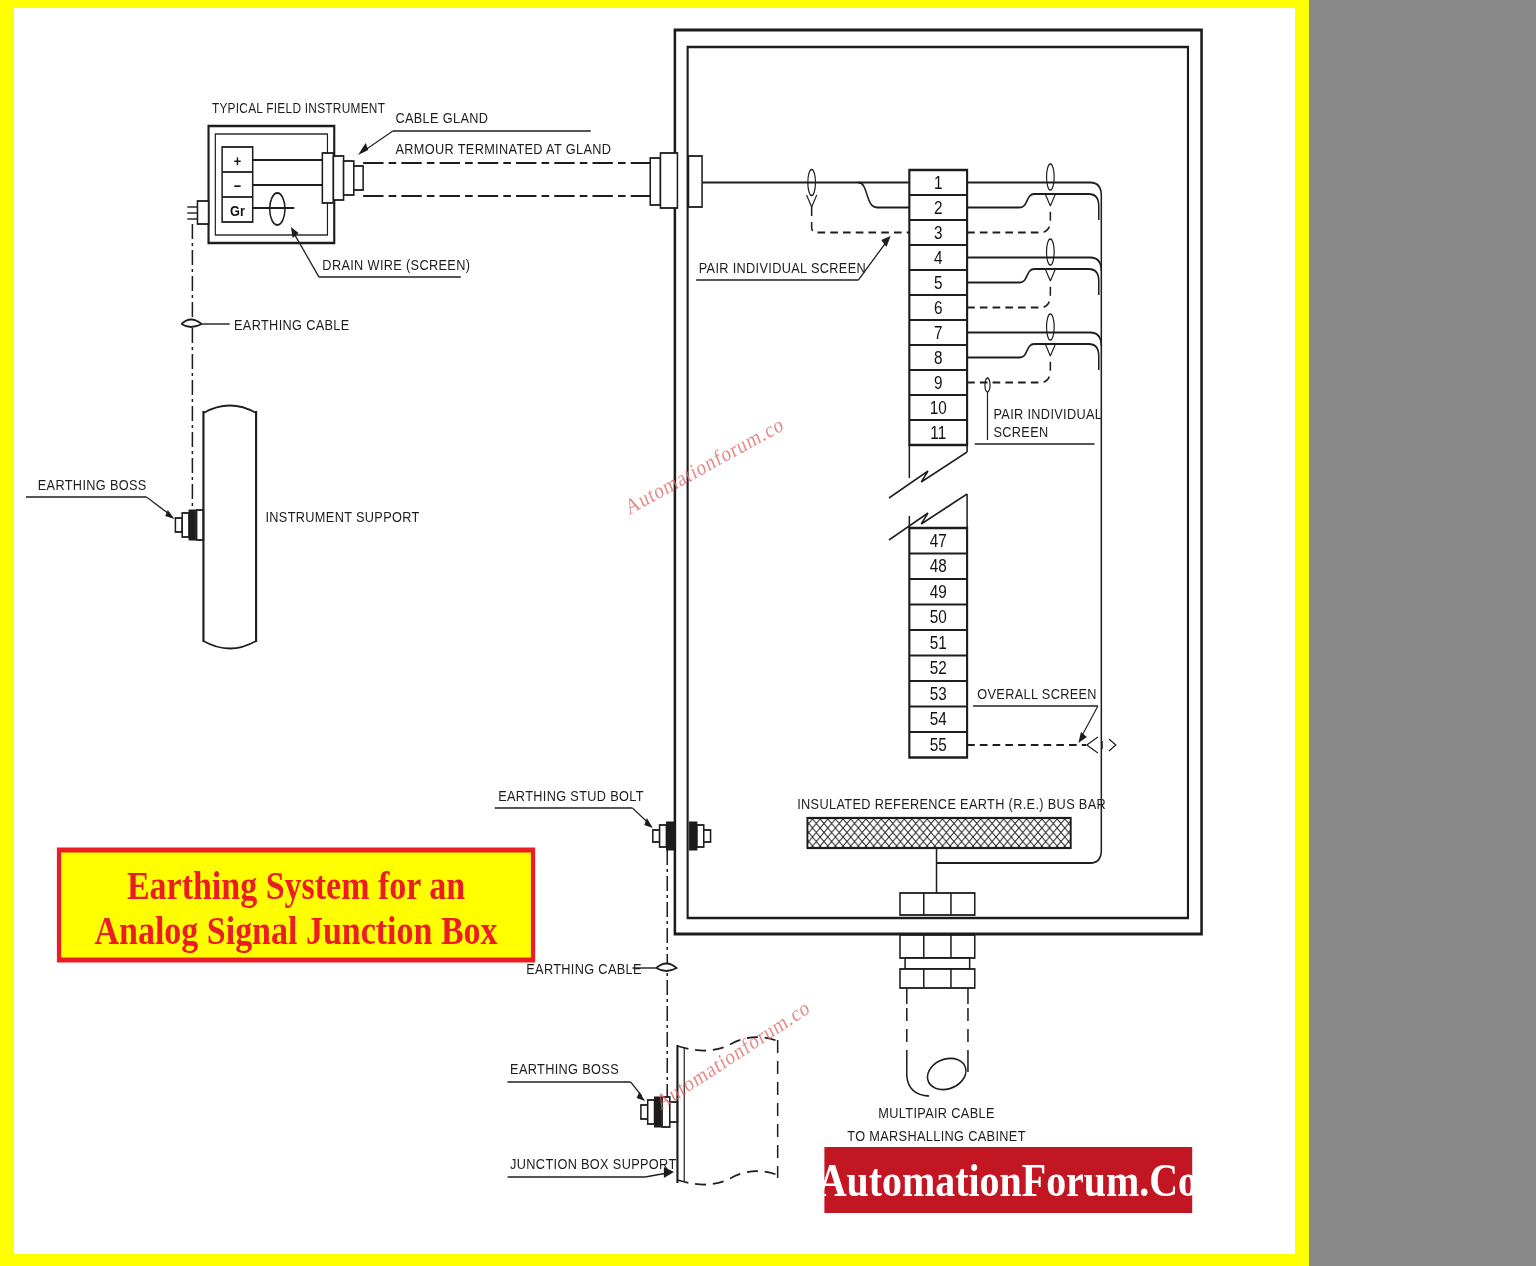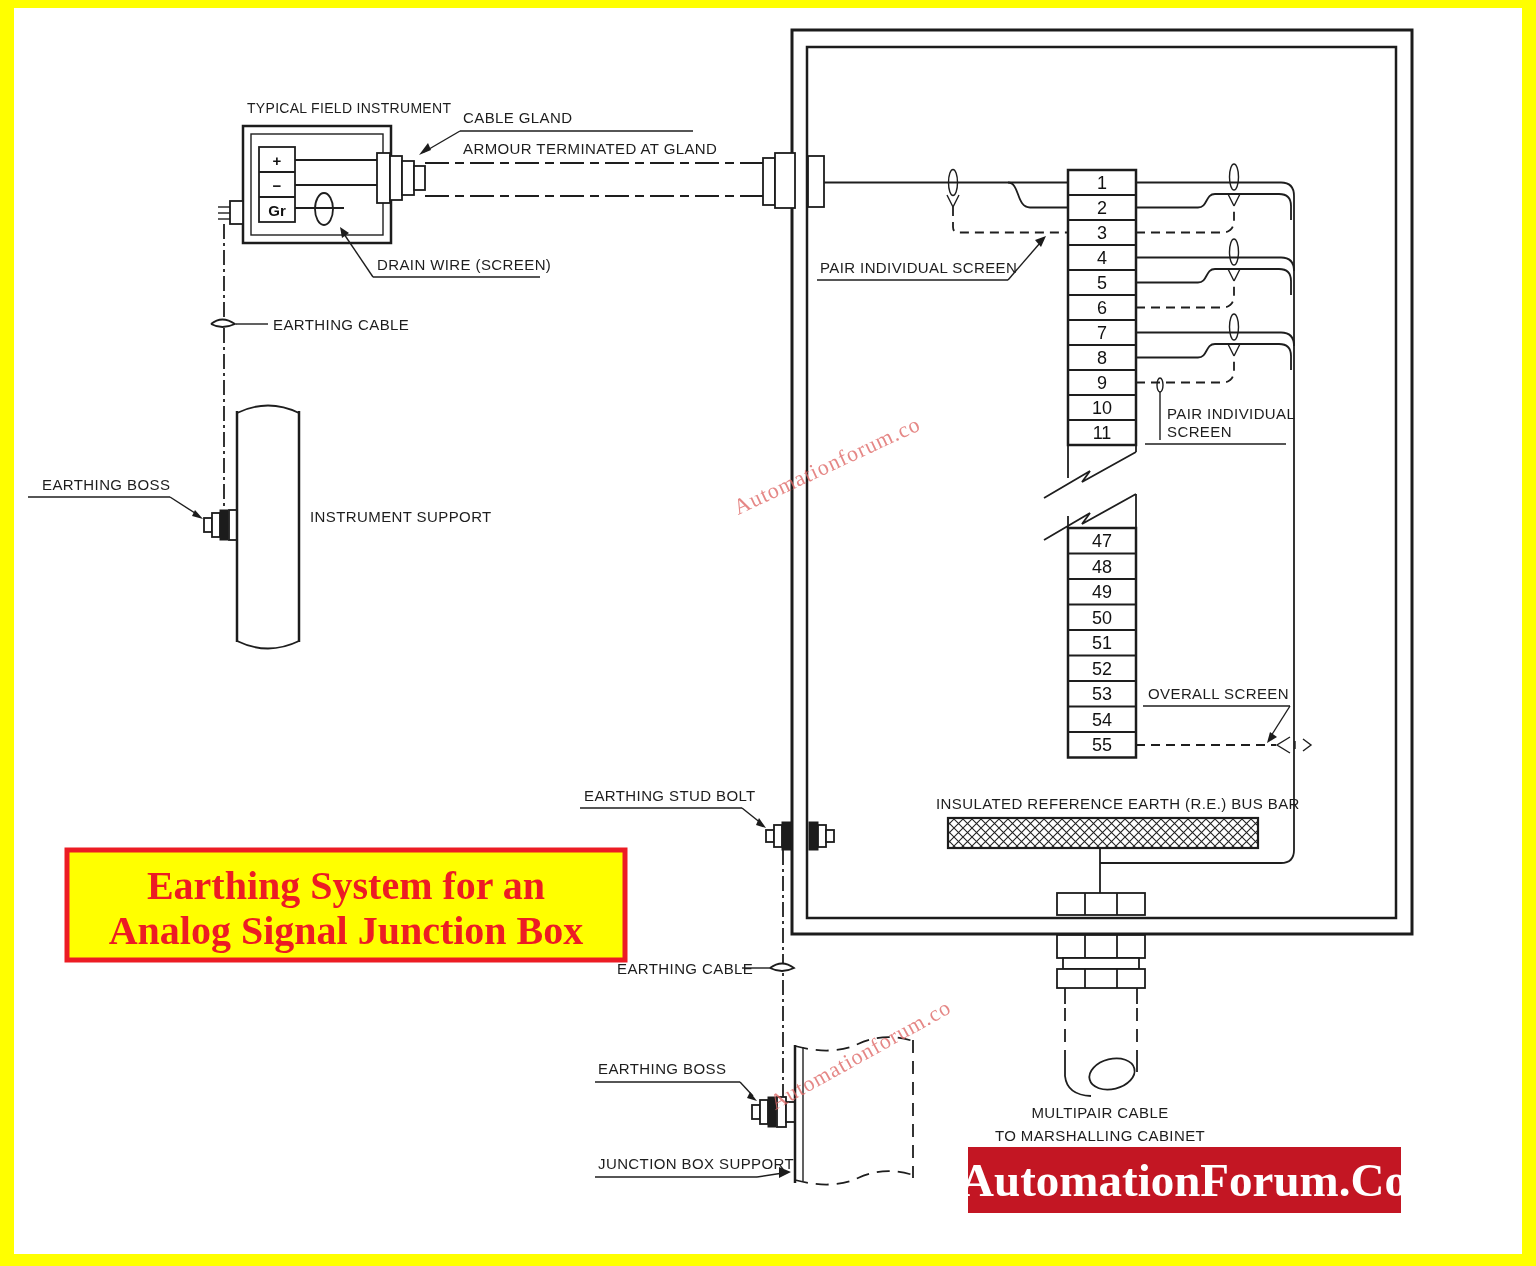--- a/index.html
+++ b/index.html
@@ -1,16 +1,16 @@
 <!DOCTYPE html>
 <html><head>
 <meta charset="utf-8">
 <style>
   html,body{margin:0;padding:0;background:#888;}
-  .page{position:relative;width:1536px;height:1266px;background:#ffff00;overflow:hidden;}
+  .page{position:relative;width:1309px;height:1266px;background:#ffff00;overflow:hidden;}
   .canvas{position:absolute;left:14px;top:8px;right:14px;bottom:12px;background:#ffffff;}
   svg{position:absolute;left:0;top:0;width:100%;height:100%;}
   .lbl{font-family:"Liberation Sans",sans-serif;font-size:15px;fill:#1d1d1d;letter-spacing:.4px;}
   .lbl-sm{font-family:"Liberation Sans",sans-serif;font-size:14px;fill:#1d1d1d;letter-spacing:.3px;}
   .num{font-family:"Liberation Sans",sans-serif;font-size:18px;fill:#111;text-anchor:middle;}
   .term{font-family:"Liberation Sans",sans-serif;font-size:15px;font-weight:bold;fill:#111;text-anchor:middle;}
   .title-line{font-family:"Liberation Serif",serif;font-size:40px;font-weight:bold;text-anchor:middle;}
   .brand-text{font-family:"Liberation Serif",serif;font-size:47px;font-weight:bold;text-anchor:middle;}
   .wm{font-family:"Liberation Serif",serif;font-size:22px;letter-spacing:1px;text-anchor:middle;opacity:.8;}
   .ln{stroke:#1e1e1e;stroke-width:1.8;fill:none;}

